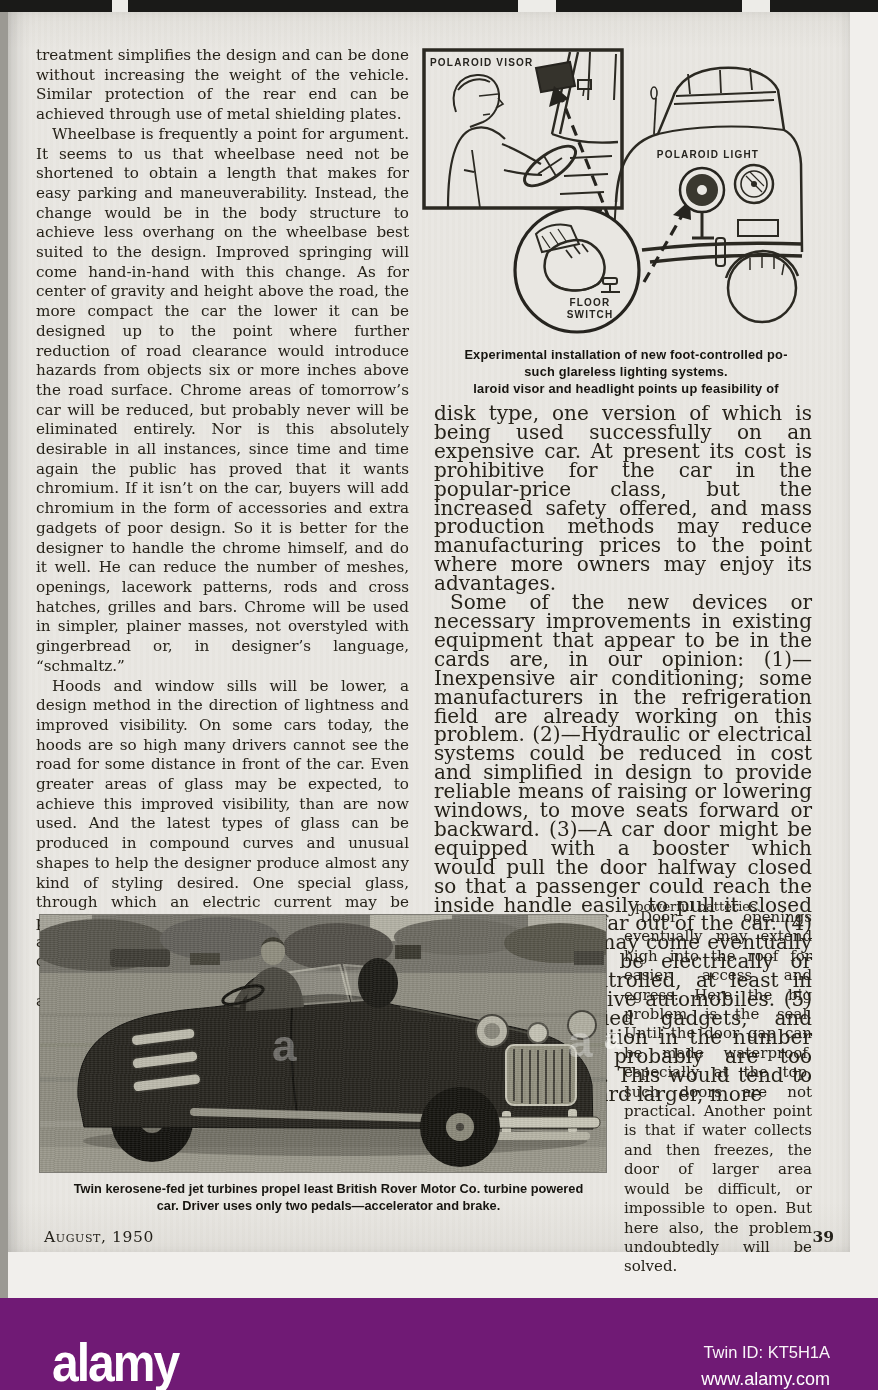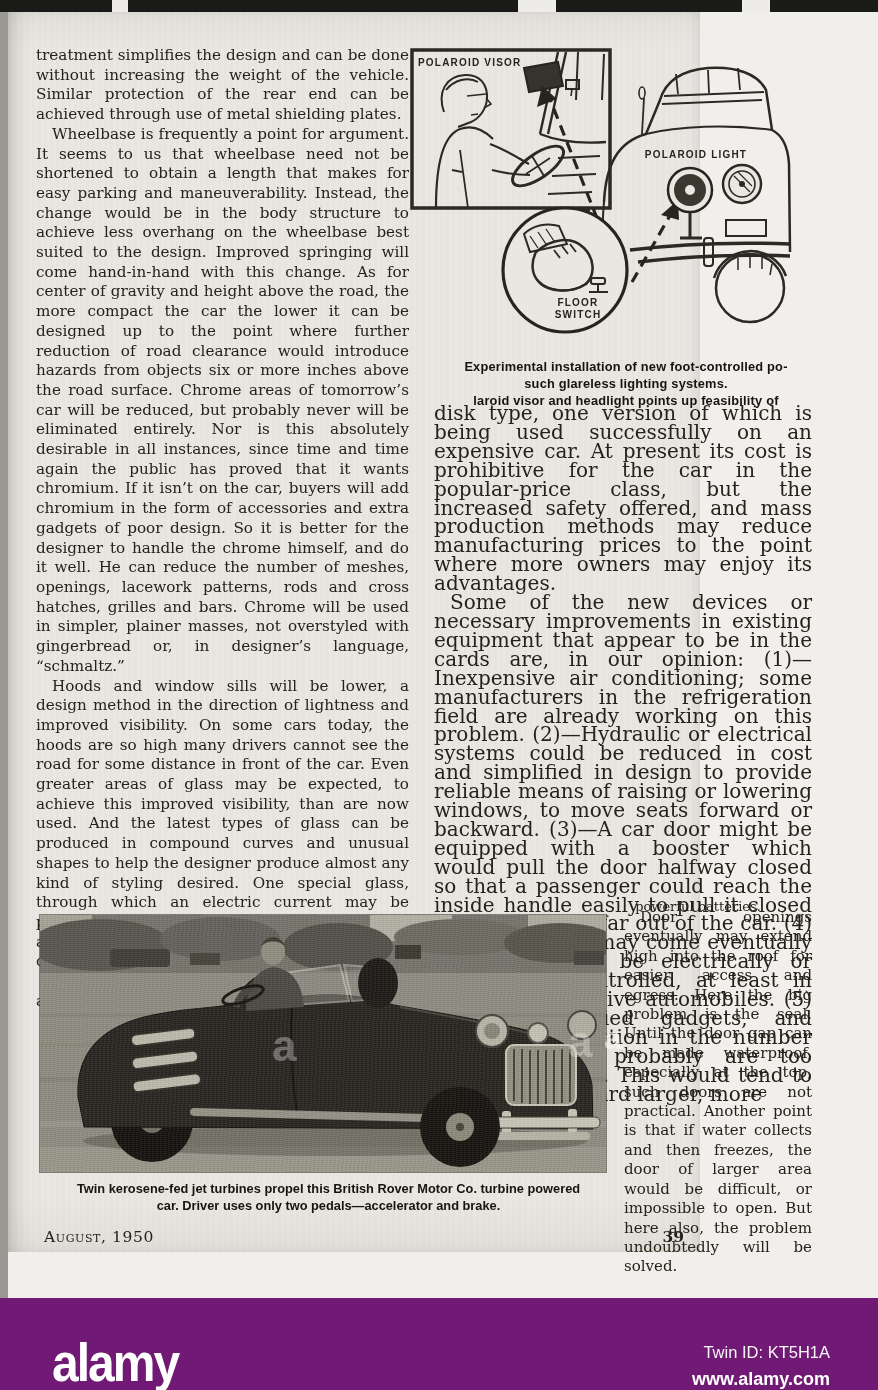--- a/index.html
+++ b/index.html
@@ -1,30 +1,30 @@
 <!DOCTYPE html>
 <html><head>
 <meta charset="utf-8">
 <style>
   html,body{margin:0;padding:0;background:#d0cecb;}
   .screenshot{position:relative;width:878px;height:1390px;background:#f1efec;overflow:hidden;
     font-family:"DejaVu Serif",serif;}
   .top-strip{position:absolute;left:0;top:0;width:878px;height:12px;background:#1a1a18;}
   .strip-gap{position:absolute;top:0;height:12px;background:#edecE8;background:#edece8;}
   .left-strip{position:absolute;left:0;top:12px;width:8px;height:1286px;background:#9b9993;}
-  .paper{position:absolute;left:8px;top:12px;width:692px;height:1240px;background:#e9e7e2;
+  .paper{position:absolute;left:8px;top:12px;width:842px;height:1240px;background:#e9e7e2;
     background-image:linear-gradient(180deg,rgba(110,105,92,.06),rgba(110,105,92,0) 3%,rgba(110,105,92,0) 96%,rgba(110,105,92,.07)),
       repeating-linear-gradient(90deg,rgba(100,95,85,.018) 0 3px,rgba(255,255,255,.02) 3px 6px);
     box-shadow:inset 14px 0 22px -14px rgba(0,0,0,.28), inset -10px 0 16px -12px rgba(0,0,0,.15);}
   .body-text{text-align:justify;color:#262219;}
   .body-text p{margin:0;}
   .indent{text-indent:16px;}
   .col-left{position:absolute;left:28px;top:34px;width:373px;font-size:15.2px;line-height:19.7px;}
-  .figure{position:absolute;left:400px;top:26px;width:384px;height:302px;}
-  .fig-caption{position:absolute;left:430px;top:346px;width:376px;text-align:center;
+  .figure{position:absolute;left:412px;top:26px;width:384px;height:302px;}
+  .fig-caption{position:absolute;left:430px;top:334px;width:376px;text-align:center;
     font-family:"Liberation Sans",sans-serif;font-weight:bold;font-size:12.8px;line-height:17px;
     color:#16140f;letter-spacing:.2px;}
   .col-right{position:absolute;left:426px;top:392px;width:378px;font-size:20px;line-height:18.9px;}
   .p6-tail{position:absolute;left:590px;top:875px;width:200px;text-align:center;font-size:13px;color:#262219;margin-top:12px;}
   .col-narrow{position:absolute;left:616px;top:896px;width:188px;font-size:15px;line-height:19.4px;}
   .photo{position:absolute;left:32px;top:903px;width:566px;height:257px;outline:1px solid rgba(40,38,30,.55);}
   .photo::after{content:"";position:absolute;inset:0;pointer-events:none;
     background-image:repeating-linear-gradient(2deg,rgba(255,255,255,.05) 0 1px,rgba(0,0,0,.04) 1px 2px),
       repeating-linear-gradient(92deg,rgba(255,255,255,.03) 0 2px,rgba(0,0,0,.02) 2px 4px);}
   .photo-caption{position:absolute;left:40px;top:1168px;width:561px;text-align:center;
@@ -33,21 +33,21 @@
     letter-spacing:.6px;color:#24211a;}
   .footer-page{position:absolute;right:16px;top:1215px;font-weight:bold;font-size:15.5px;color:#24211a;}
   .loose-a{position:absolute;left:596px;top:1008px;font-family:"Liberation Sans",sans-serif;
     font-weight:bold;font-size:32px;color:rgba(252,252,248,.6);}
   .alamy-bar{position:absolute;left:0;top:1298px;width:878px;height:92px;background:#701a75;
     display:flex;align-items:flex-end;justify-content:space-between;box-sizing:border-box;padding:0 48px 0 52px;}
   .alamy-logo{font-family:"Liberation Sans",sans-serif;font-weight:bold;font-size:48px;color:#ffffff;
     letter-spacing:-2px;transform:scaleY(1.12);transform-origin:center;}
   .alamy-right{text-align:right;color:#ffffff;font-family:"Liberation Sans",sans-serif;}
   .alamy-id{font-size:16.5px;opacity:.96;margin-bottom:7px;}
-  .alamy-url{font-size:18px;font-weight:bold;}
+  .alamy-url{font-size:18px;font-weight:normal;}
   .ill-label{font-family:"Liberation Sans",sans-serif;font-weight:bold;font-size:10px;
     letter-spacing:1.2px;fill:#26241f;}
   svg .ln{stroke:#2b2922;fill:none;}
 </style>
 </head>
 <body>
 
 <div class="screenshot">
 
   <div class="top-strip">
@@ -235,21 +235,21 @@
           <circle cx="420" cy="212" r="14" fill="#8a8879"></circle>
           <circle cx="420" cy="212" r="4" fill="#44423a"></circle>
         </g>
         <text x="232" y="146" font-family="Liberation Sans,sans-serif" font-weight="bold" font-size="44" fill="#ffffff" opacity=".33">a</text>
         <text x="528" y="142" font-family="Liberation Sans,sans-serif" font-weight="bold" font-size="44" fill="#ffffff" opacity=".33">a</text>
       </svg>
     </div>
     <span class="loose-a">a</span>
 
     <div class="photo-caption">
-      <div>Twin kerosene-fed jet turbines propel this British Rover Motor Co. turbine powered</div>
+      <div>Twin kerosene-fed jet turbines propel least British Rover Motor Co. turbine powered</div>
       <div>car. Driver uses only two pedals—accelerator and brake.</div>
     </div>
 
     <div class="footer-date">August, 1950</div>
     <div class="footer-page">39</div>
   </div>
 
   <div class="alamy-bar">
     <div class="alamy-logo">alamy</div>
     <div class="alamy-right">

